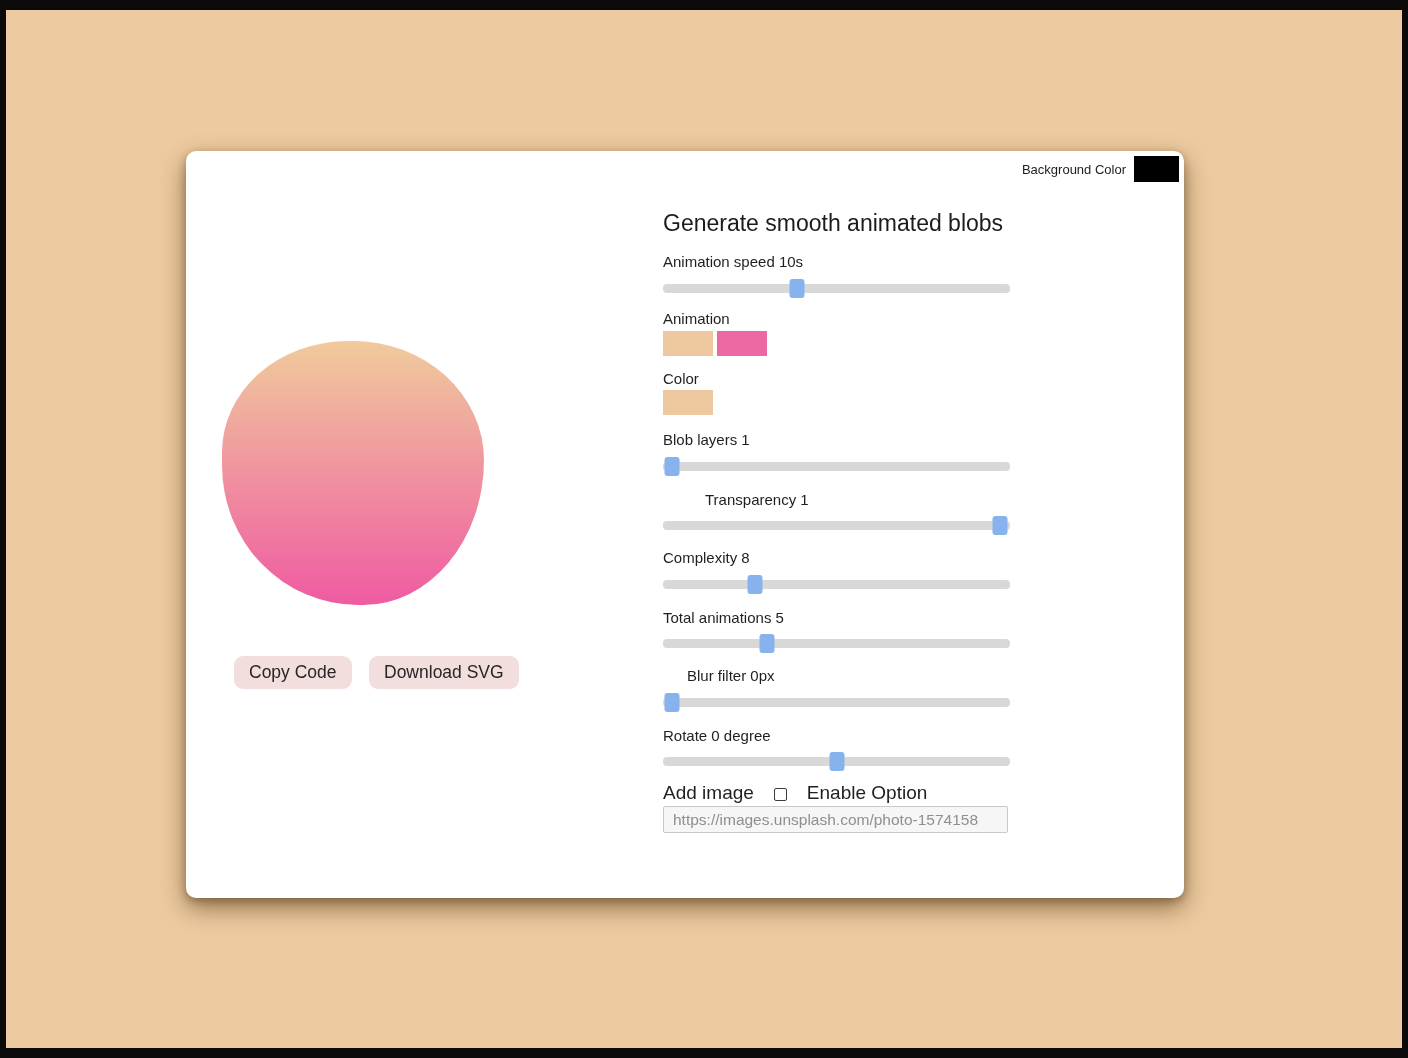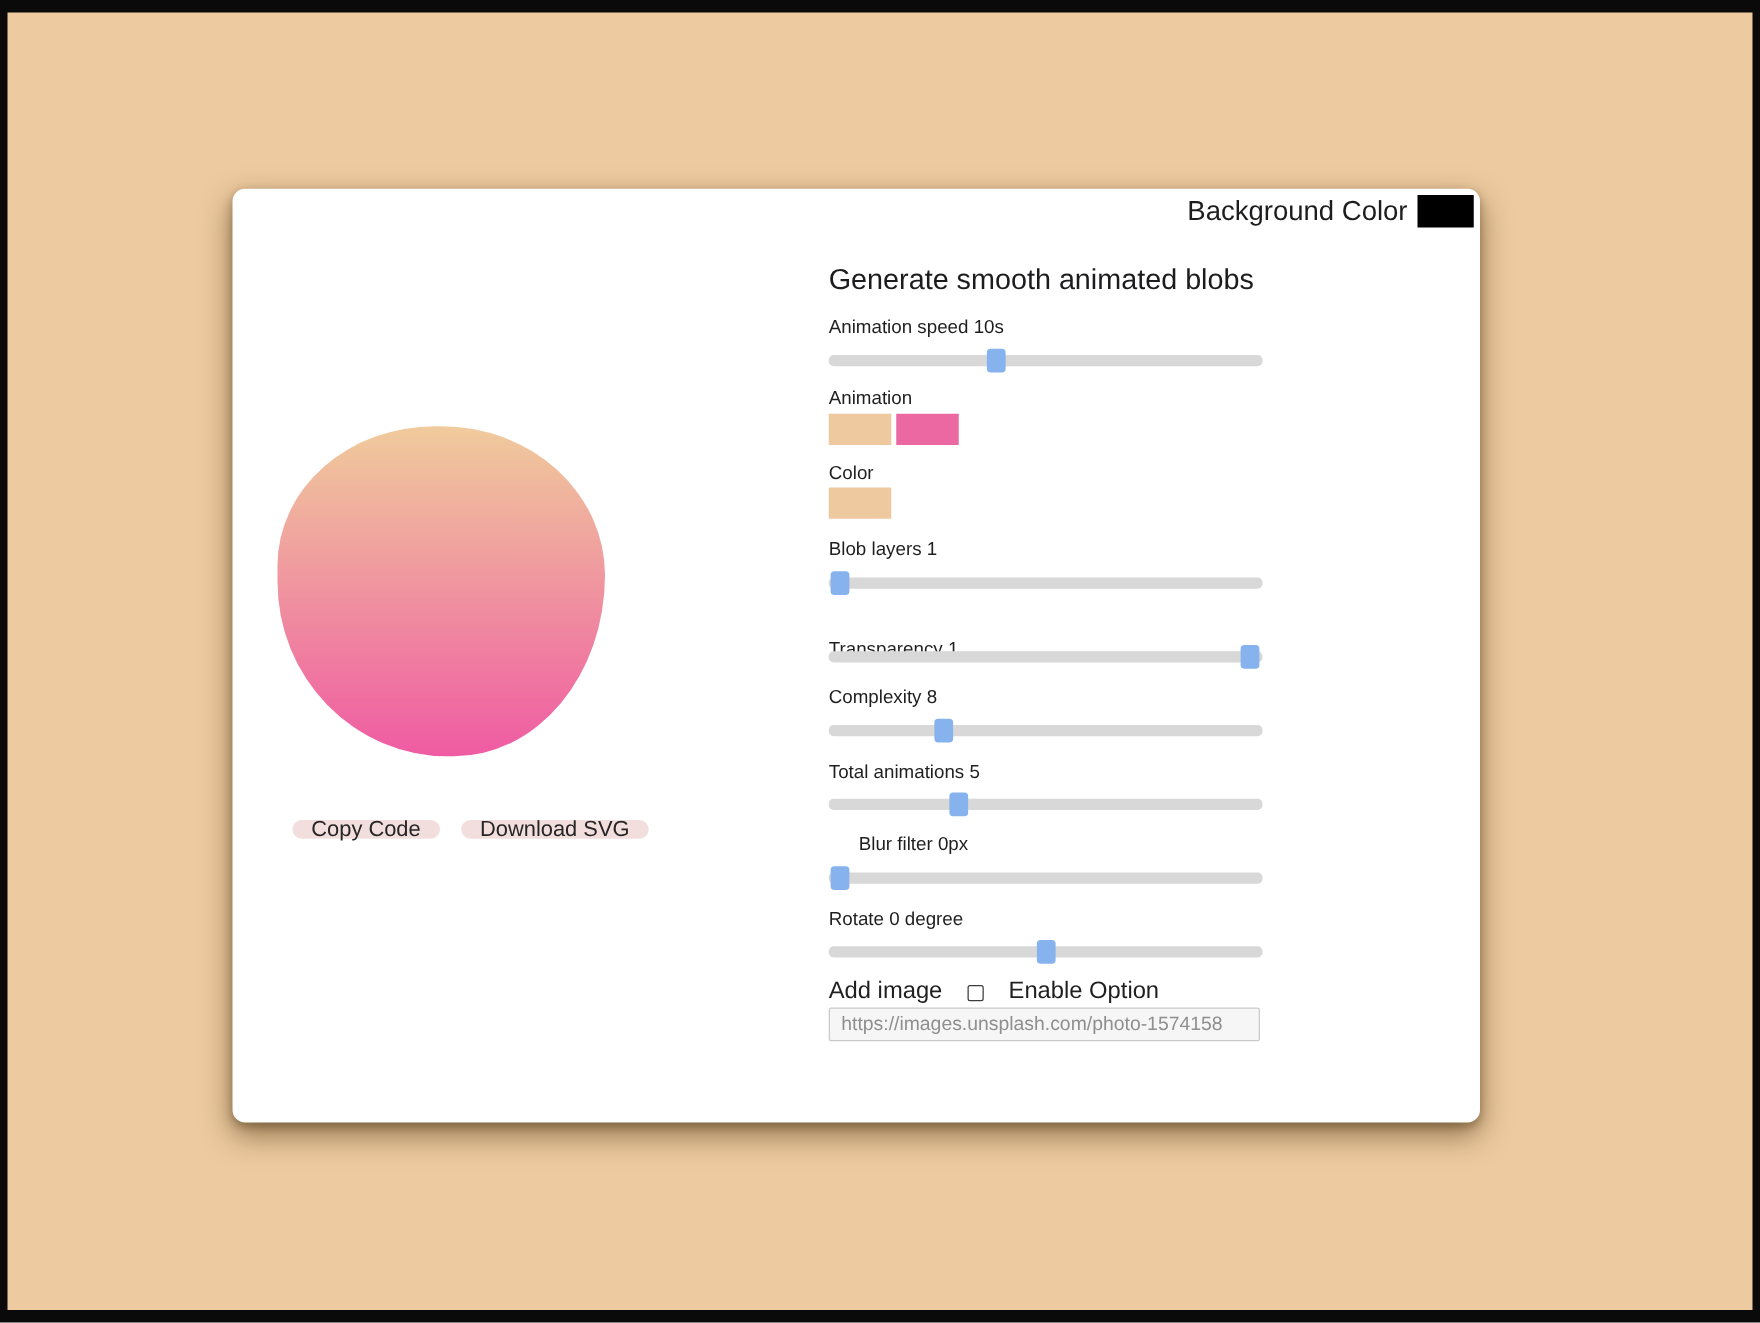--- a/index.html
+++ b/index.html
@@ -18,32 +18,32 @@
     position:absolute;
     left:186px; top:151px;
     width:998px; height:747px;
     border-radius:10px;
     box-shadow:0 10px 24px rgba(70,45,15,.55), 0 3px 8px rgba(70,45,15,.35);
   }
   
   .bgc-row {
     position:absolute; top:5px; right:5px;
     display:flex; align-items:center; gap:8px;
-    font-size:22px; color:#1d1d1f;
+    font-size:13px; color:#1d1d1f;
   }
   .bgc-swatch { width:45px; height:26px; }
   
   .blob {
     position:absolute; left:36px; top:190px;
     width:262px; height:264px;
     border-radius:49% 51% 47% 53% / 43% 46% 56% 54%;
   }
   .btn {
     position:absolute; top:505px;
-    height:15px; padding:0 15px;
+    height:33px; padding:0 15px;
     border:none; border-radius:9px;
     background:#f3dede; color:#262626;
     font-family:inherit; font-size:17.5px;
     display:flex; align-items:center; justify-content:center;
     cursor:pointer;
   }
   
   .title {
     position:absolute; left:477px; top:59px;
     font-size:23px; font-weight:500; color:#1c1c1e;
@@ -118,21 +118,21 @@
 
   <div class="lbl" style="top:215px;">Color</div>
   <div class="swatch" style="left: 477px; top: 239px; background: rgb(238, 201, 160);"></div>
 
   <div class="lbl" style="top:276px;">Blob layers 1</div>
   <div class="slider" style="top:306px;">
     <div class="track" style="background: rgb(216, 216, 216);"></div>
     <div class="thumb" style="left: 2.6%; background: rgb(134, 179, 237);"></div>
   </div>
 
-  <div class="lbl" style="top:356px;">Transparency 1</div>
+  <div class="lbl" style="top:336px;margin-left:42px;">Transparency 1</div>
   <div class="slider" style="top:365px;">
     <div class="track" style="background: rgb(216, 216, 216);"></div>
     <div class="thumb" style="left: 97%; background: rgb(134, 179, 237);"></div>
   </div>
 
   <div class="lbl" style="top:394px;">Complexity 8</div>
   <div class="slider" style="top:424px;">
     <div class="track" style="background: rgb(216, 216, 216);"></div>
     <div class="thumb" style="left: 26.4%; background: rgb(134, 179, 237);"></div>
   </div>

